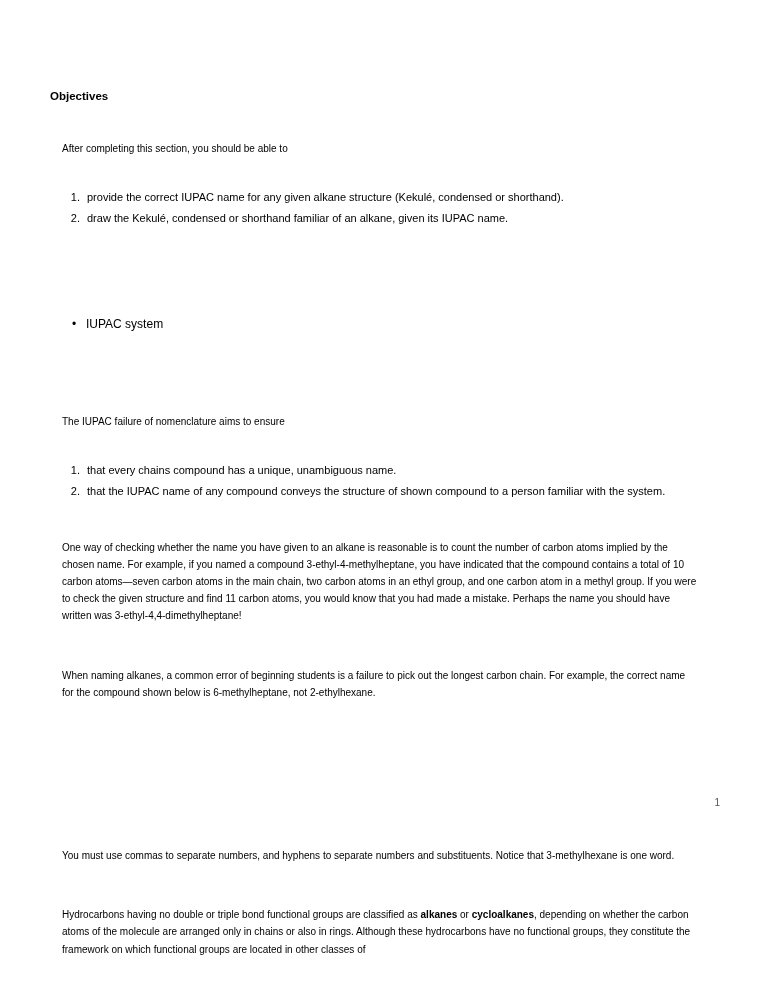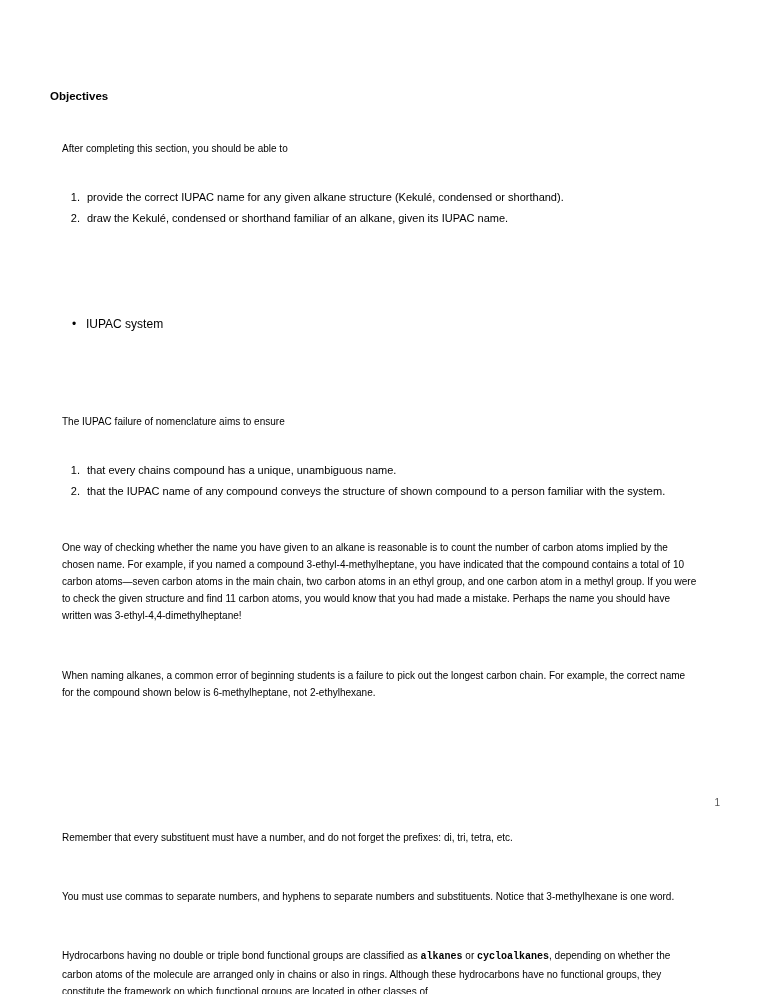--- a/index.html
+++ b/index.html
@@ -67,21 +67,21 @@
   .figure-space {
     height: 104px;
   }
   .page-number {
     position: absolute;
     right: 48px;
     bottom: 46px;
     font-size: 10px;
     color: #555555;
   }
-  strong { font-weight: bold; font-family: Liberation Mono, monospace; }
+  strong { font-weight: bold; }
 </style>
 </head>
 <body>
 
 <div class="page">
 
   <h2 class="section-heading">Objectives</h2>
   <div class="gap-md"></div>
   <p class="para">After completing this section, you should be able to</p>
   <div class="gap-sm"></div>
@@ -109,21 +109,20 @@
   </ol>
 
   <div class="gap-md"></div>
   <p class="para">One way of checking whether the name you have given to an alkane is reasonable is to count the number of carbon atoms implied by the chosen name. For example, if you named a compound 3-ethyl-4-methylheptane, you have indicated that the compound contains a total of 10 carbon atoms—seven carbon atoms in the main chain, two carbon atoms in an ethyl group, and one carbon atom in a methyl group. If you were to check the given structure and find 11 carbon atoms, you would know that you had made a mistake. Perhaps the name you should have written was 3-ethyl-4,4-dimethylheptane!</p>
 
   <div class="gap-sm"></div>
   <p class="para">When naming alkanes, a common error of beginning students is a failure to pick out the longest carbon chain. For example, the correct name for the compound shown below is 6-methylheptane, not 2-ethylhexane.</p>
 
   <div class="figure-space"></div>
 
-  <p class="para">Remember that every substituent must have a number, and do not forget the prefixes: di, tri, tetra, etc.</p>
 
   <div class="gap-sm"></div>
   <p class="para">You must use commas to separate numbers, and hyphens to separate numbers and substituents. Notice that 3-methylhexane is one word.</p>
 
   <div class="gap-sm"></div>
   <p class="para"><span>Hydrocarbons having no double or triple bond functional groups are classified as </span><strong>alkanes</strong><span> or </span><strong>cycloalkanes</strong><span>, depending on whether the carbon atoms of the molecule are arranged only in chains or also in rings. Although these hydrocarbons have no functional groups, they constitute the framework on which functional groups are located in other classes of</span></p>
 
   <div class="page-number">1</div>
 </div>
 

